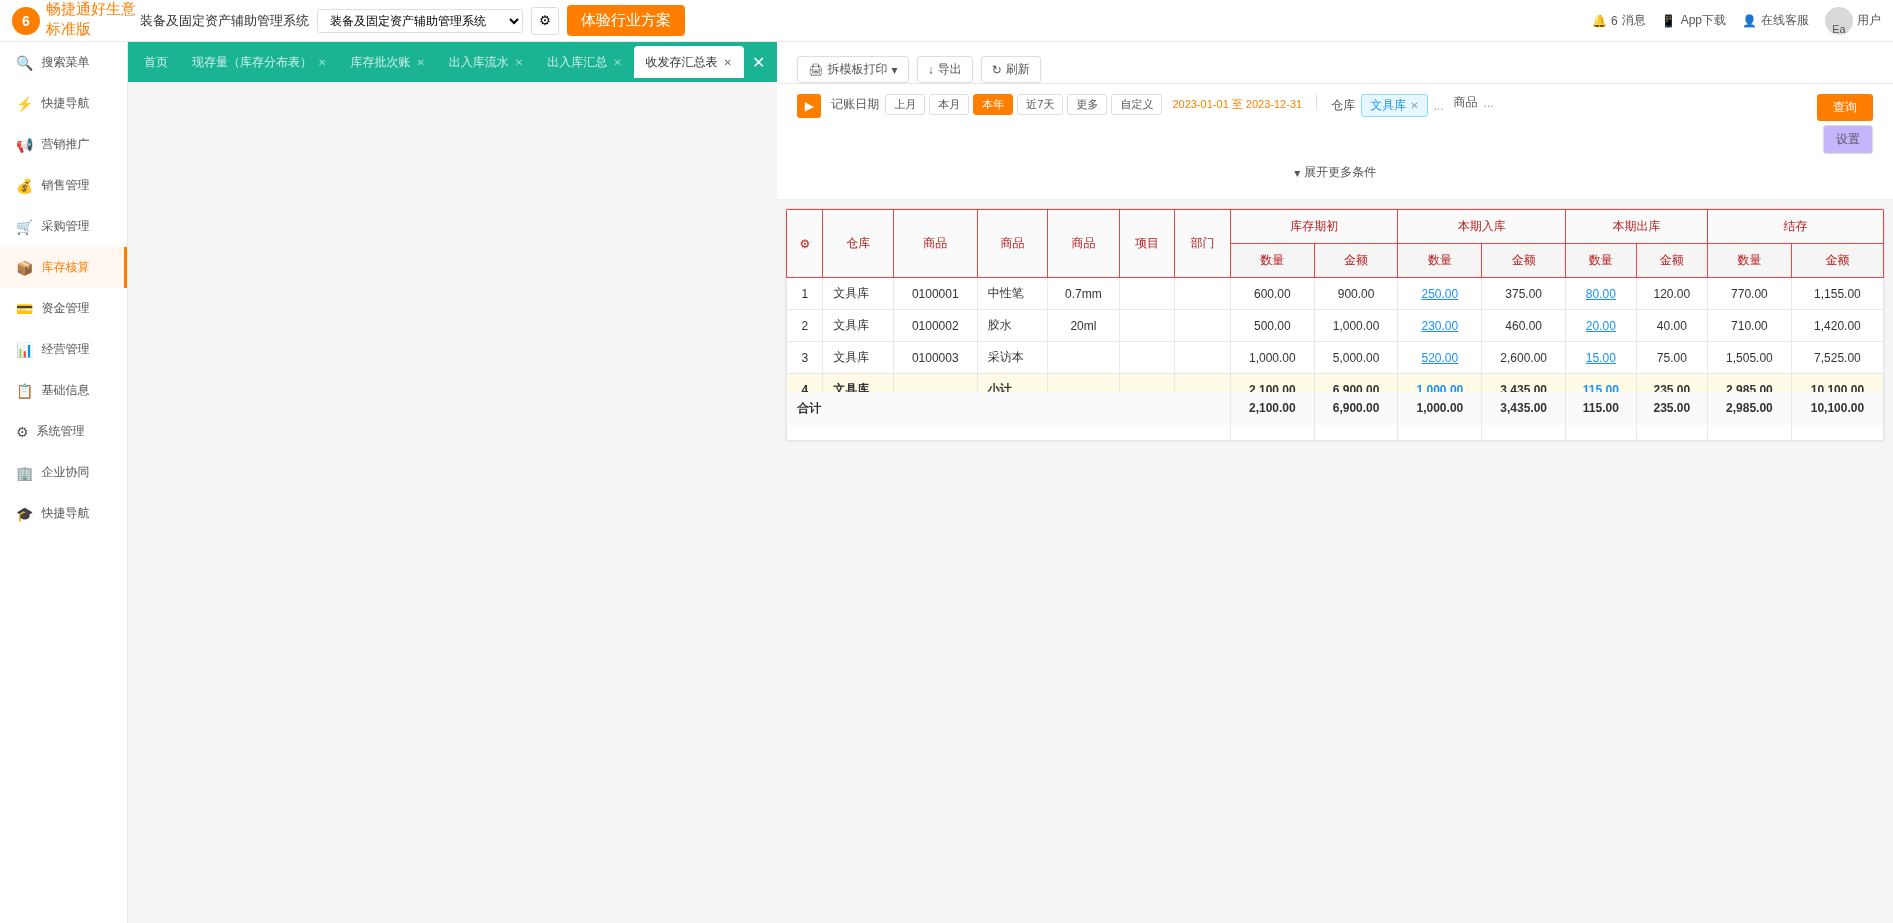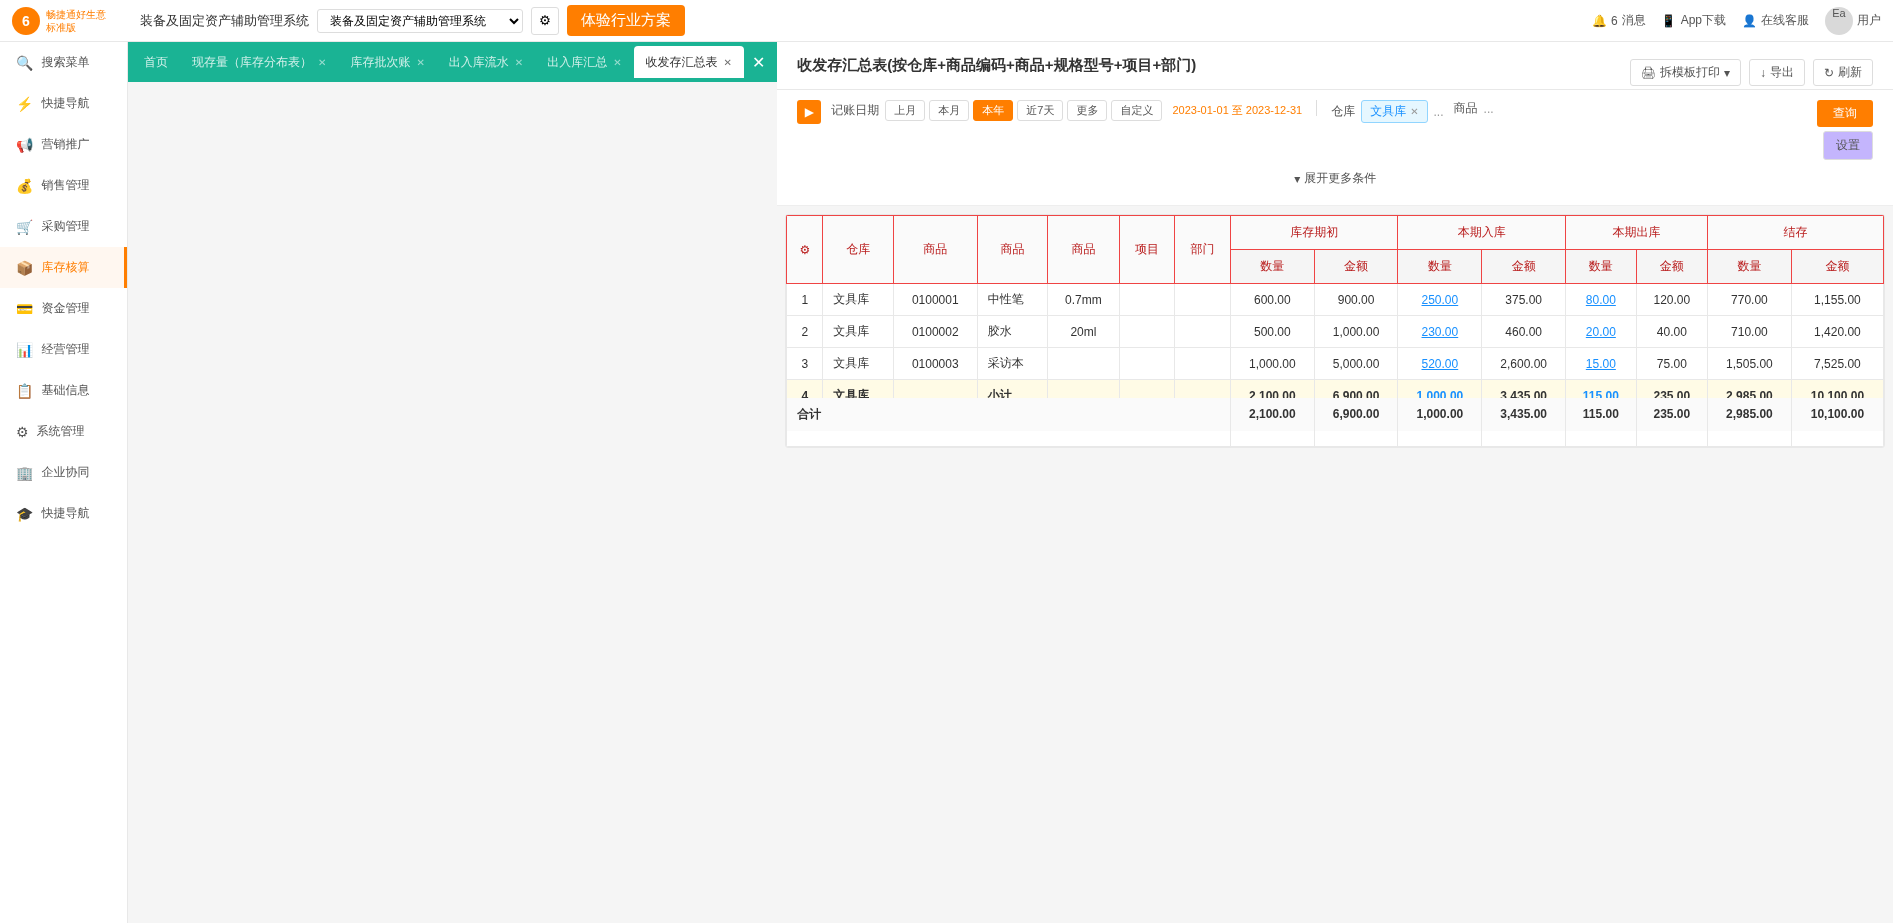--- a/index.html
+++ b/index.html
@@ -2,29 +2,29 @@
 <html><head>
   <meta charset="utf-8">
   <style>
     * { box-sizing: border-box; margin: 0; padding: 0; }
     body { font-family: 'Microsoft YaHei', Arial, sans-serif; font-size: 12px; background: #f5f5f5; color: #333; display: flex; flex-direction: column; height: 923px; overflow: hidden; }
 
     
     .top-header { height: 42px; background: #fff; display: flex; align-items: center; padding: 0 12px; border-bottom: 1px solid #e8e8e8; flex-shrink: 0; }
     .logo-area { display: flex; align-items: center; width: 128px; }
     .logo-icon { width: 28px; height: 28px; background: #ff7e00; border-radius: 50%; display: flex; align-items: center; justify-content: center; color: #fff; font-weight: bold; font-size: 14px; margin-right: 6px; }
-    .logo-text { font-size: 10px; color: #ff7e00; line-height: 1.3; }
+    .logo-text { font-size: 15px; color: #ff7e00; line-height: 1.3; font-family: Liberation Mono, monospace; }
     .system-title-area { flex: 1; display: flex; align-items: center; gap: 8px; }
     .system-title { font-size: 13px; color: #333; }
     .system-select { border: 1px solid #ddd; padding: 3px 20px 3px 8px; border-radius: 3px; font-size: 12px; background: #fff; cursor: pointer; }
     .gear-btn { width: 28px; height: 28px; border: 1px solid #ddd; border-radius: 3px; display: flex; align-items: center; justify-content: center; cursor: pointer; background: #fff; }
     .trial-btn { background: #ff7e00; color: #fff; border: none; padding: 6px 14px; border-radius: 4px; font-size: 15px; cursor: pointer; }
     .top-right { display: flex; align-items: center; gap: 16px; margin-left: auto; }
     .top-right-item { display: flex; align-items: center; gap: 4px; cursor: pointer; font-size: 12px; color: #555; }
-    .user-avatar { width: 28px; height: 28px; background: #d9d9d9; border-radius: 50%; display: flex; align-items: flex-start; justify-content: center; font-size: 11px; color: #555; }
+    .user-avatar { width: 28px; height: 28px; background: #d9d9d9; border-radius: 50%; display: flex; align-items: flex-end; justify-content: center; font-size: 11px; color: #555; }
 
     
     .main-layout { display: flex; flex: 1; overflow: hidden; }
 
     
     .sidebar { width: 128px; background: #fff; border-right: 1px solid #e8e8e8; display: flex; flex-direction: column; flex-shrink: 0; overflow-y: auto; }
     .sidebar-item { display: flex; align-items: center; gap: 8px; padding: 12px 16px; cursor: pointer; font-size: 12px; color: #555; }
     .sidebar-item.active { background: #fff7f0; color: #ff7e00; border-right: 3px solid #ff7e00; }
     .sidebar-icon { font-size: 14px; }
 
@@ -205,21 +205,20 @@
         <span>收发存汇总表</span>
         <span class="tab-close">✕</span>
       </div>
       <span class="tabs-close-all">✕</span>
     </div>
 
     <div class="page-content">
 
       <div class="page-header">
         <div style="display:flex; align-items:center; justify-content:space-between;">
-          <h2 class="page-title">收发存汇总表(按仓库+商品编码+商品+规格型号+项目+部门)</h2>
           <div class="action-right">
             <button class="print-btn">
               <span>🖨</span>
               <span>拆模板打印</span>
               <span>▾</span>
             </button>
             <button class="export-btn">
               <span>↓</span>
               <span>导出</span>
             </button>

